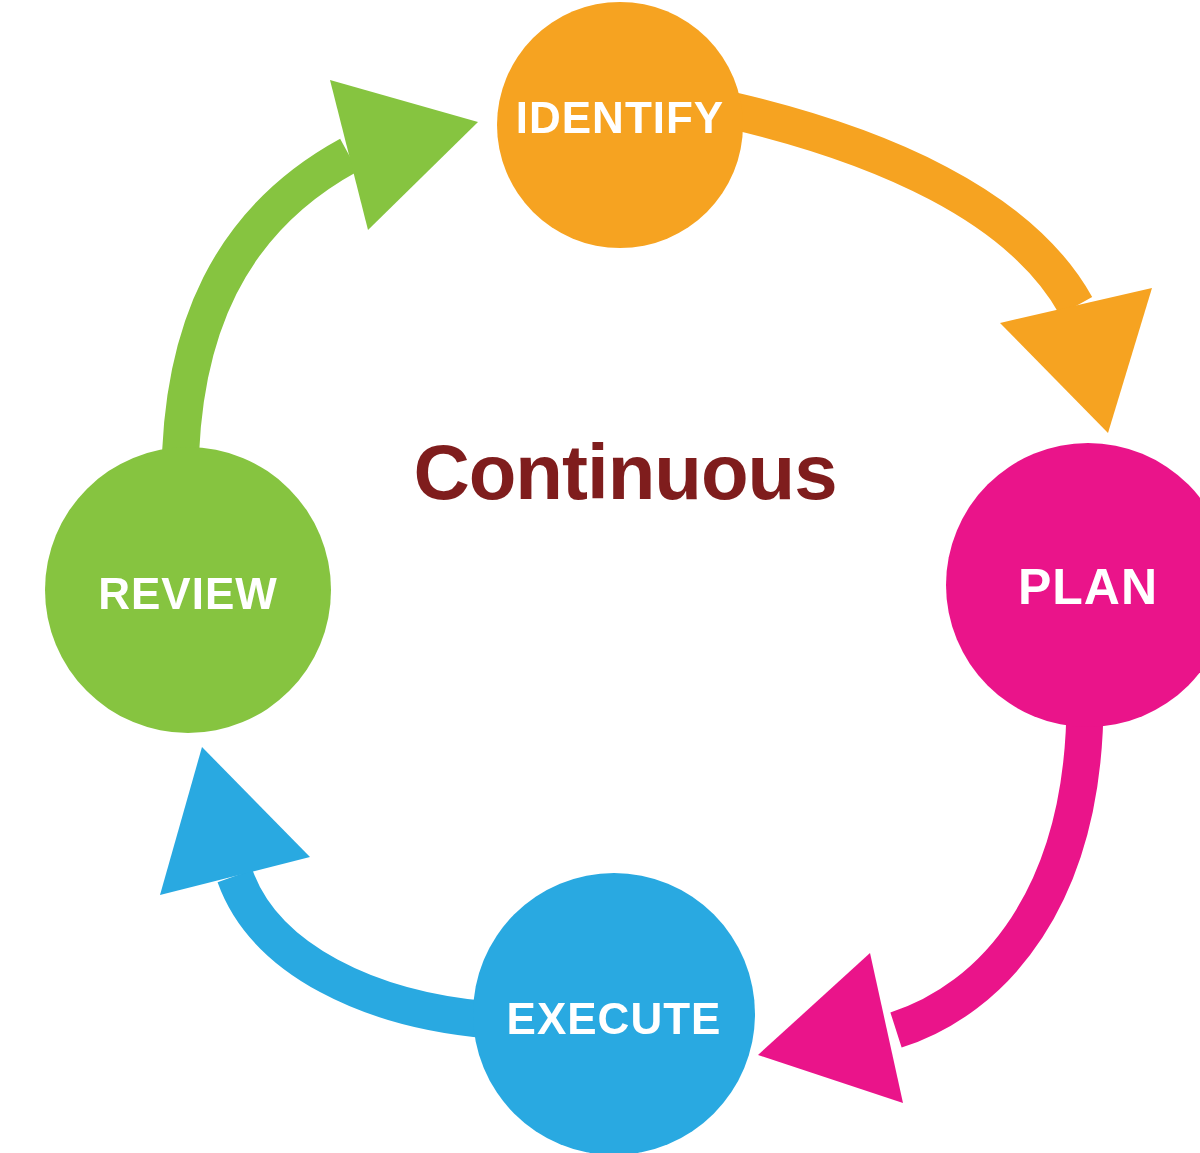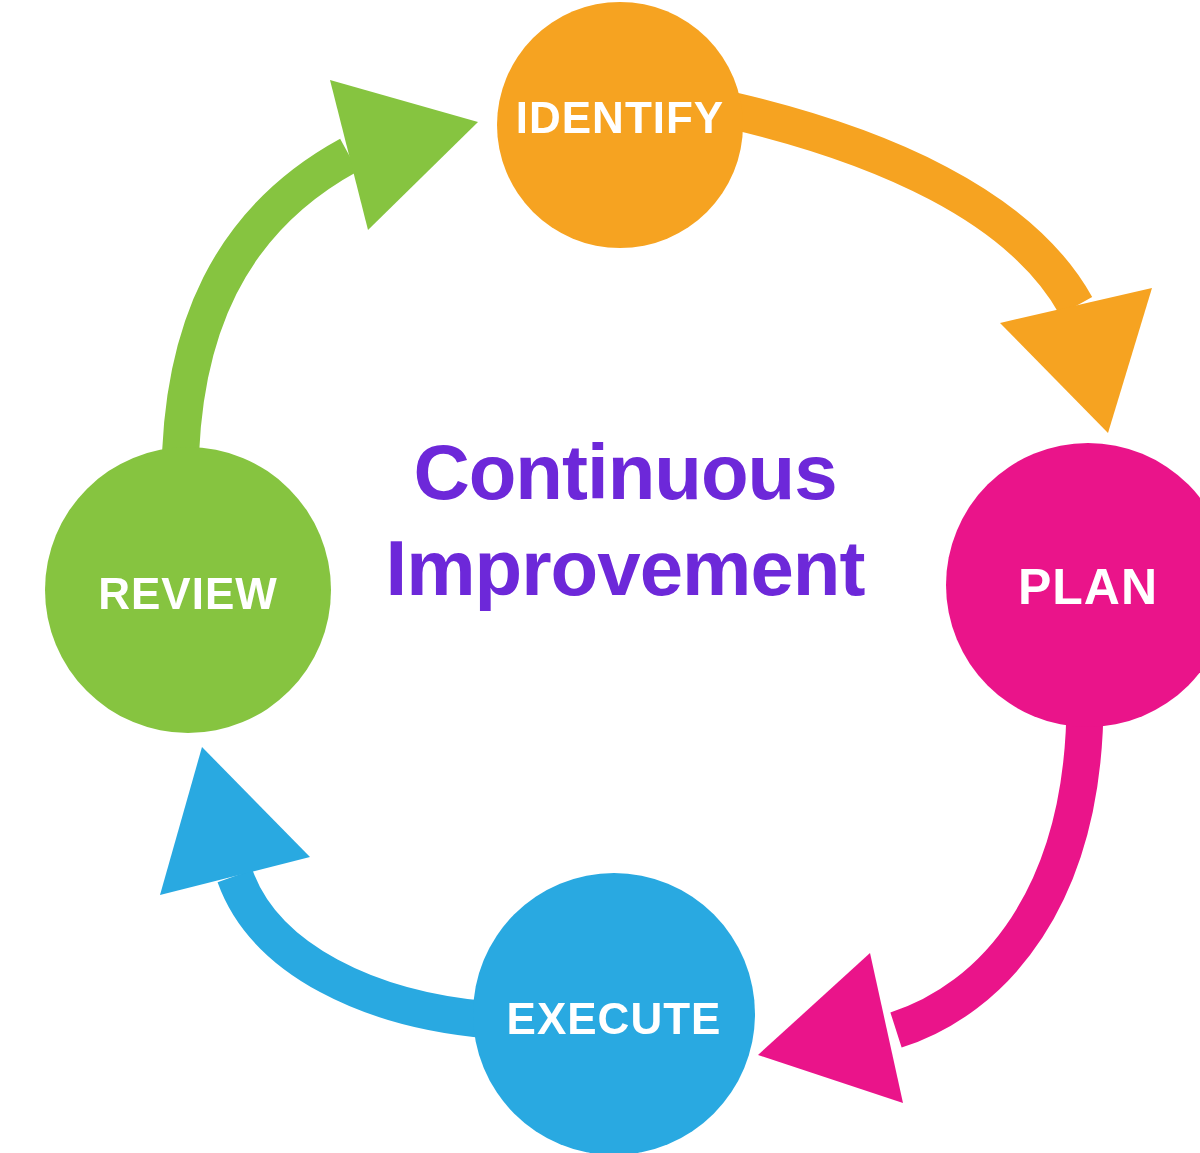--- a/index.html
+++ b/index.html
@@ -80,18 +80,17 @@
       <circle cx="574" cy="1014" r="141" fill="#29A9E1"></circle>
       <text class="stage-label" x="574" y="1018" font-size="44" text-anchor="middle" dominant-baseline="central" fill="#FFFFFF">EXECUTE</text>
     </g>
 
     <g>
       <circle cx="148" cy="590" r="143" fill="#86C440"></circle>
       <text class="stage-label" x="148" y="593" font-size="44" text-anchor="middle" dominant-baseline="central" fill="#FFFFFF">REVIEW</text>
     </g>
   </svg>
 
-  <div class="center-title" style="color: #6d28d9;">
+  <div class="center-title" style="color: #7f1d1d;">
     <span class="line">Continuous</span>
-    <span class="line">Improvement</span>
   </div>
 
 </div>
 
 </body></html>

